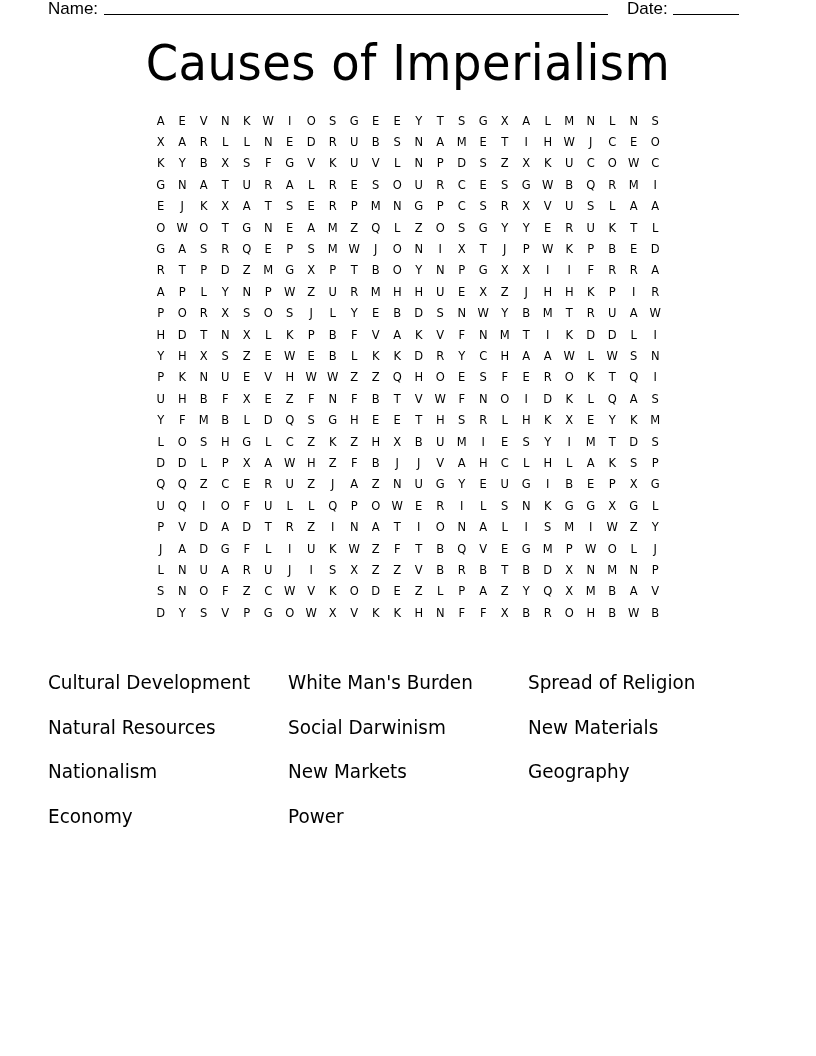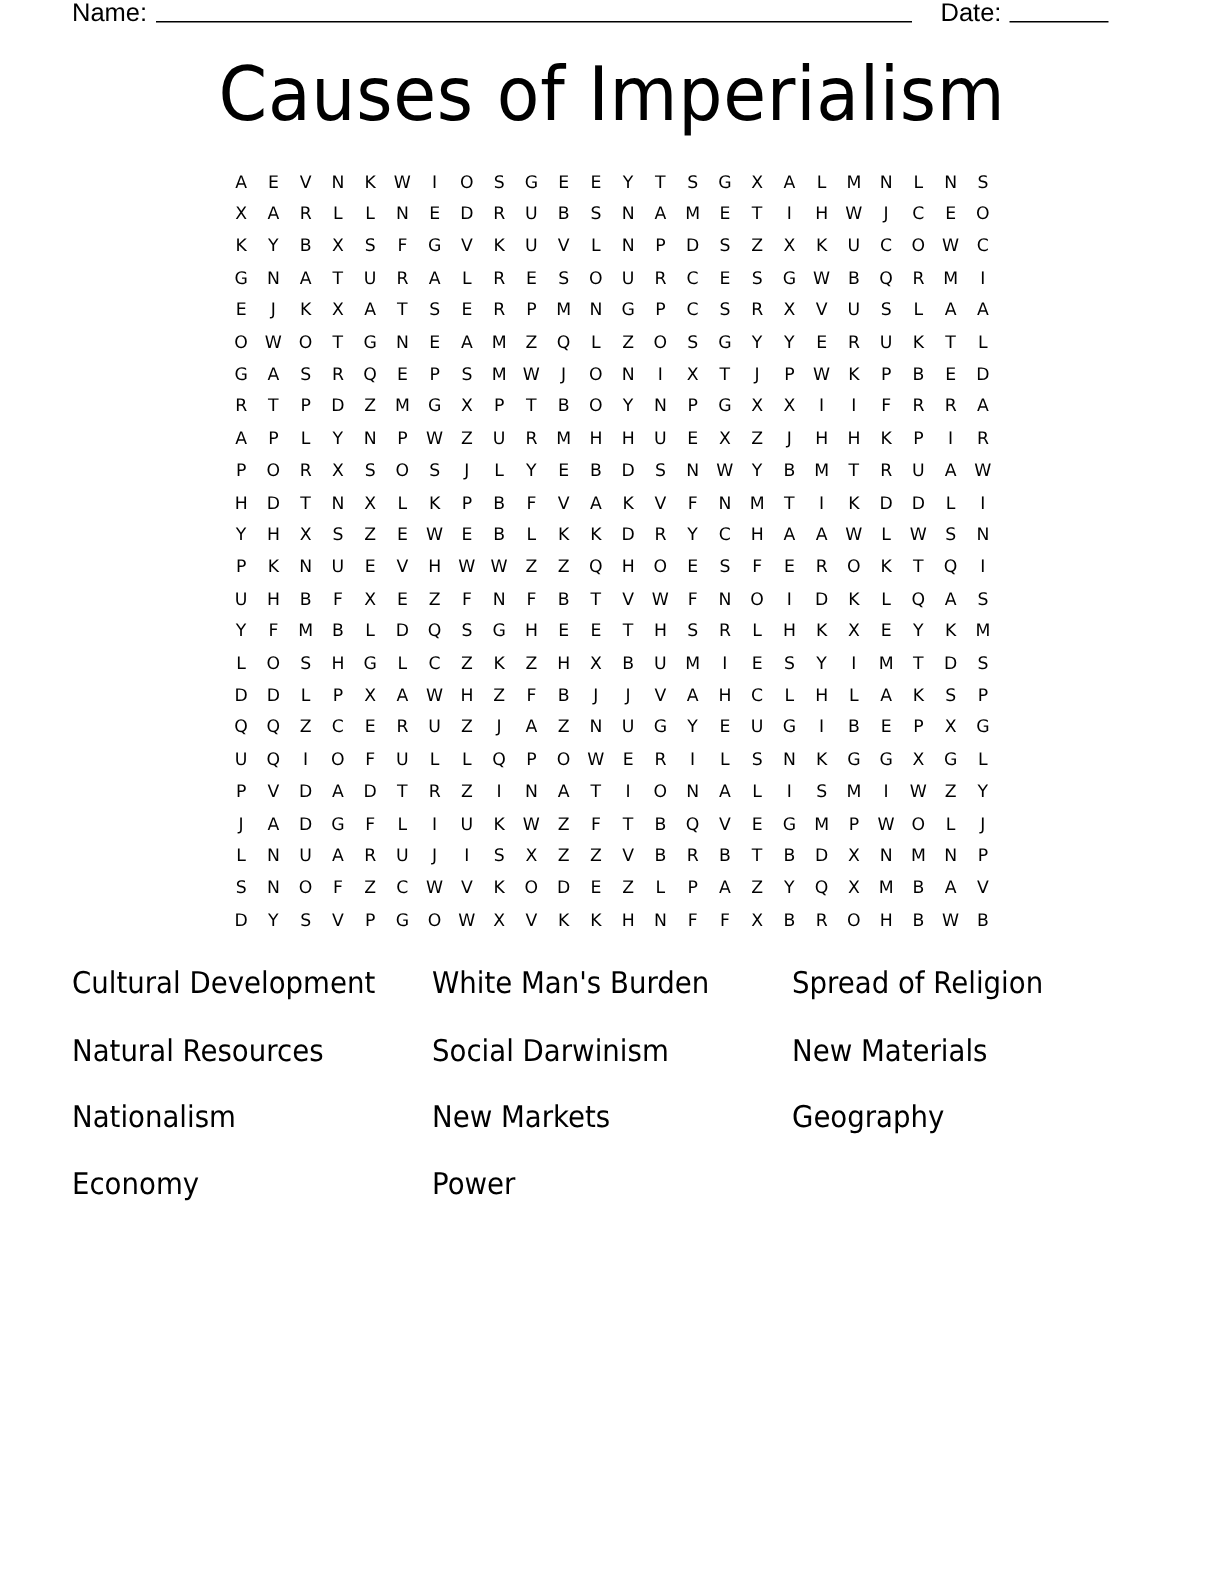--- a/index.html
+++ b/index.html
@@ -17,21 +17,21 @@
     font-family: "DejaVu Sans", sans-serif; font-size: 50px; line-height: 66px;
     letter-spacing: 0.5px; transform: scaleX(0.93); transform-origin: center;
   }
   .grid {
     position: absolute; left: 150px; top: 110px;
     display: grid; grid-template-columns: repeat(24, 21.5px); grid-auto-rows: 21.4px;
     font-family: "DejaVu Sans", sans-serif; font-size: 11.5px;
   }
   .cell { display: flex; align-items: center; justify-content: center; }
   .words {
-    position: absolute; left: 48px; top: 640px; width: 720px;
+    position: absolute; left: 48px; top: 667px; width: 720px;
     display: grid; grid-template-columns: 240px 240px 240px; grid-auto-rows: 44.5px;
     font-family: "DejaVu Sans", sans-serif; font-size: 20px;
   }
   .word { line-height: 30px; white-space: nowrap; transform: scaleX(0.92); transform-origin: left center; }
 </style>
 </head>
 <body>
 
 <div class="header">
   <span class="name-label">Name:</span>

